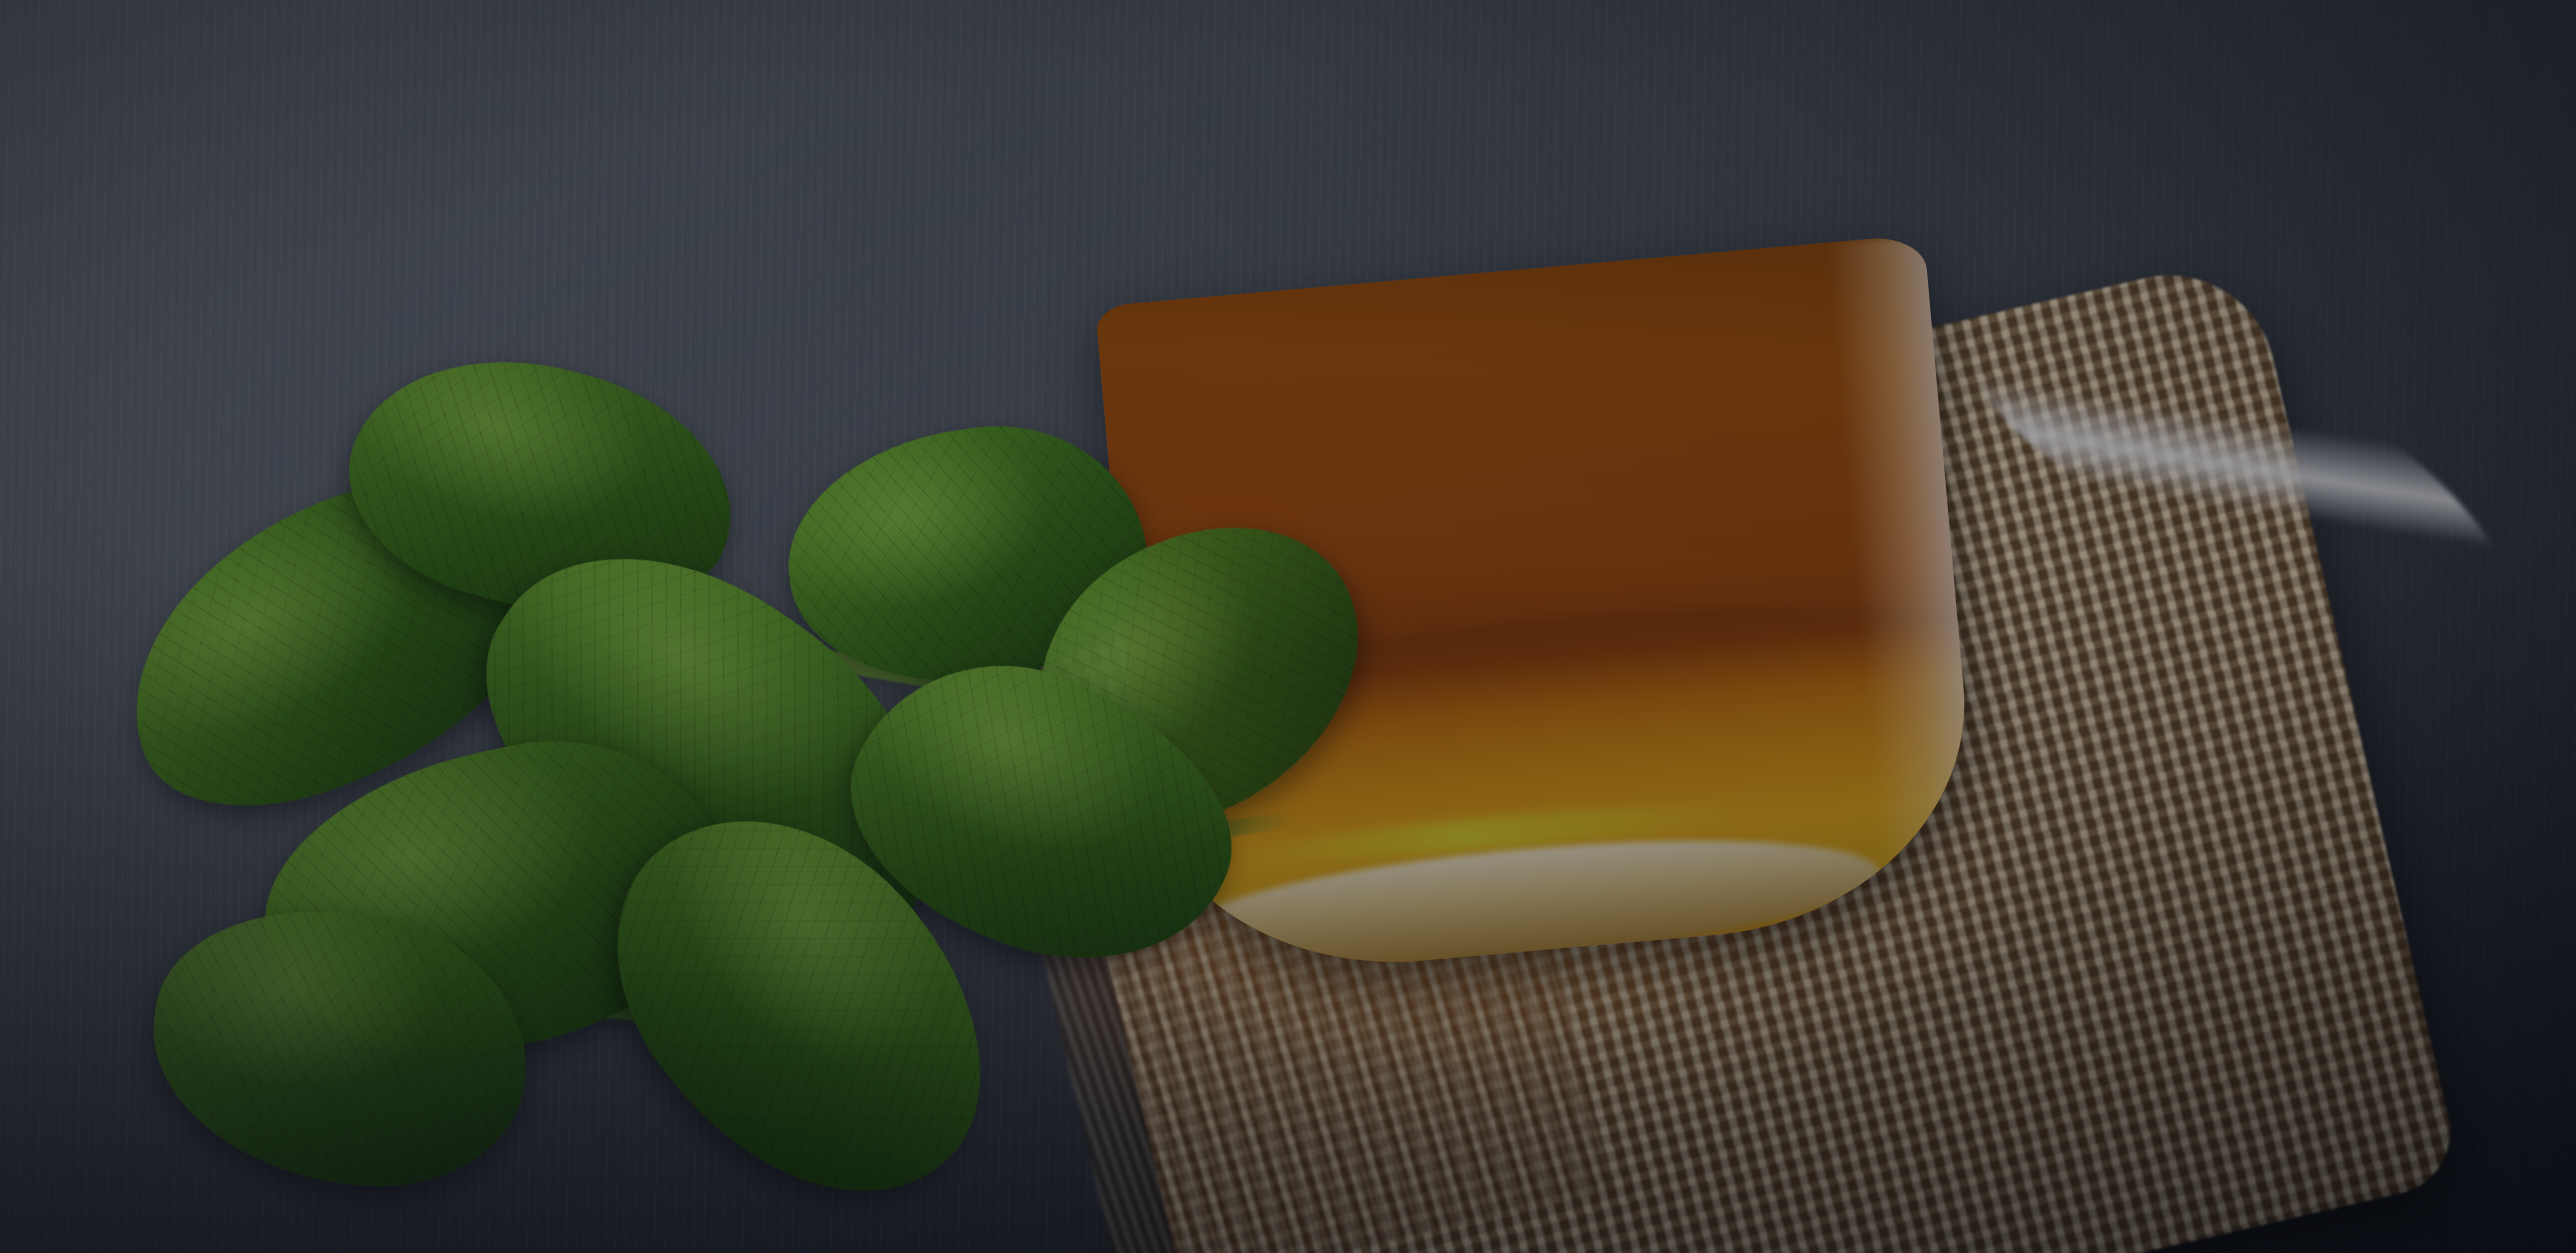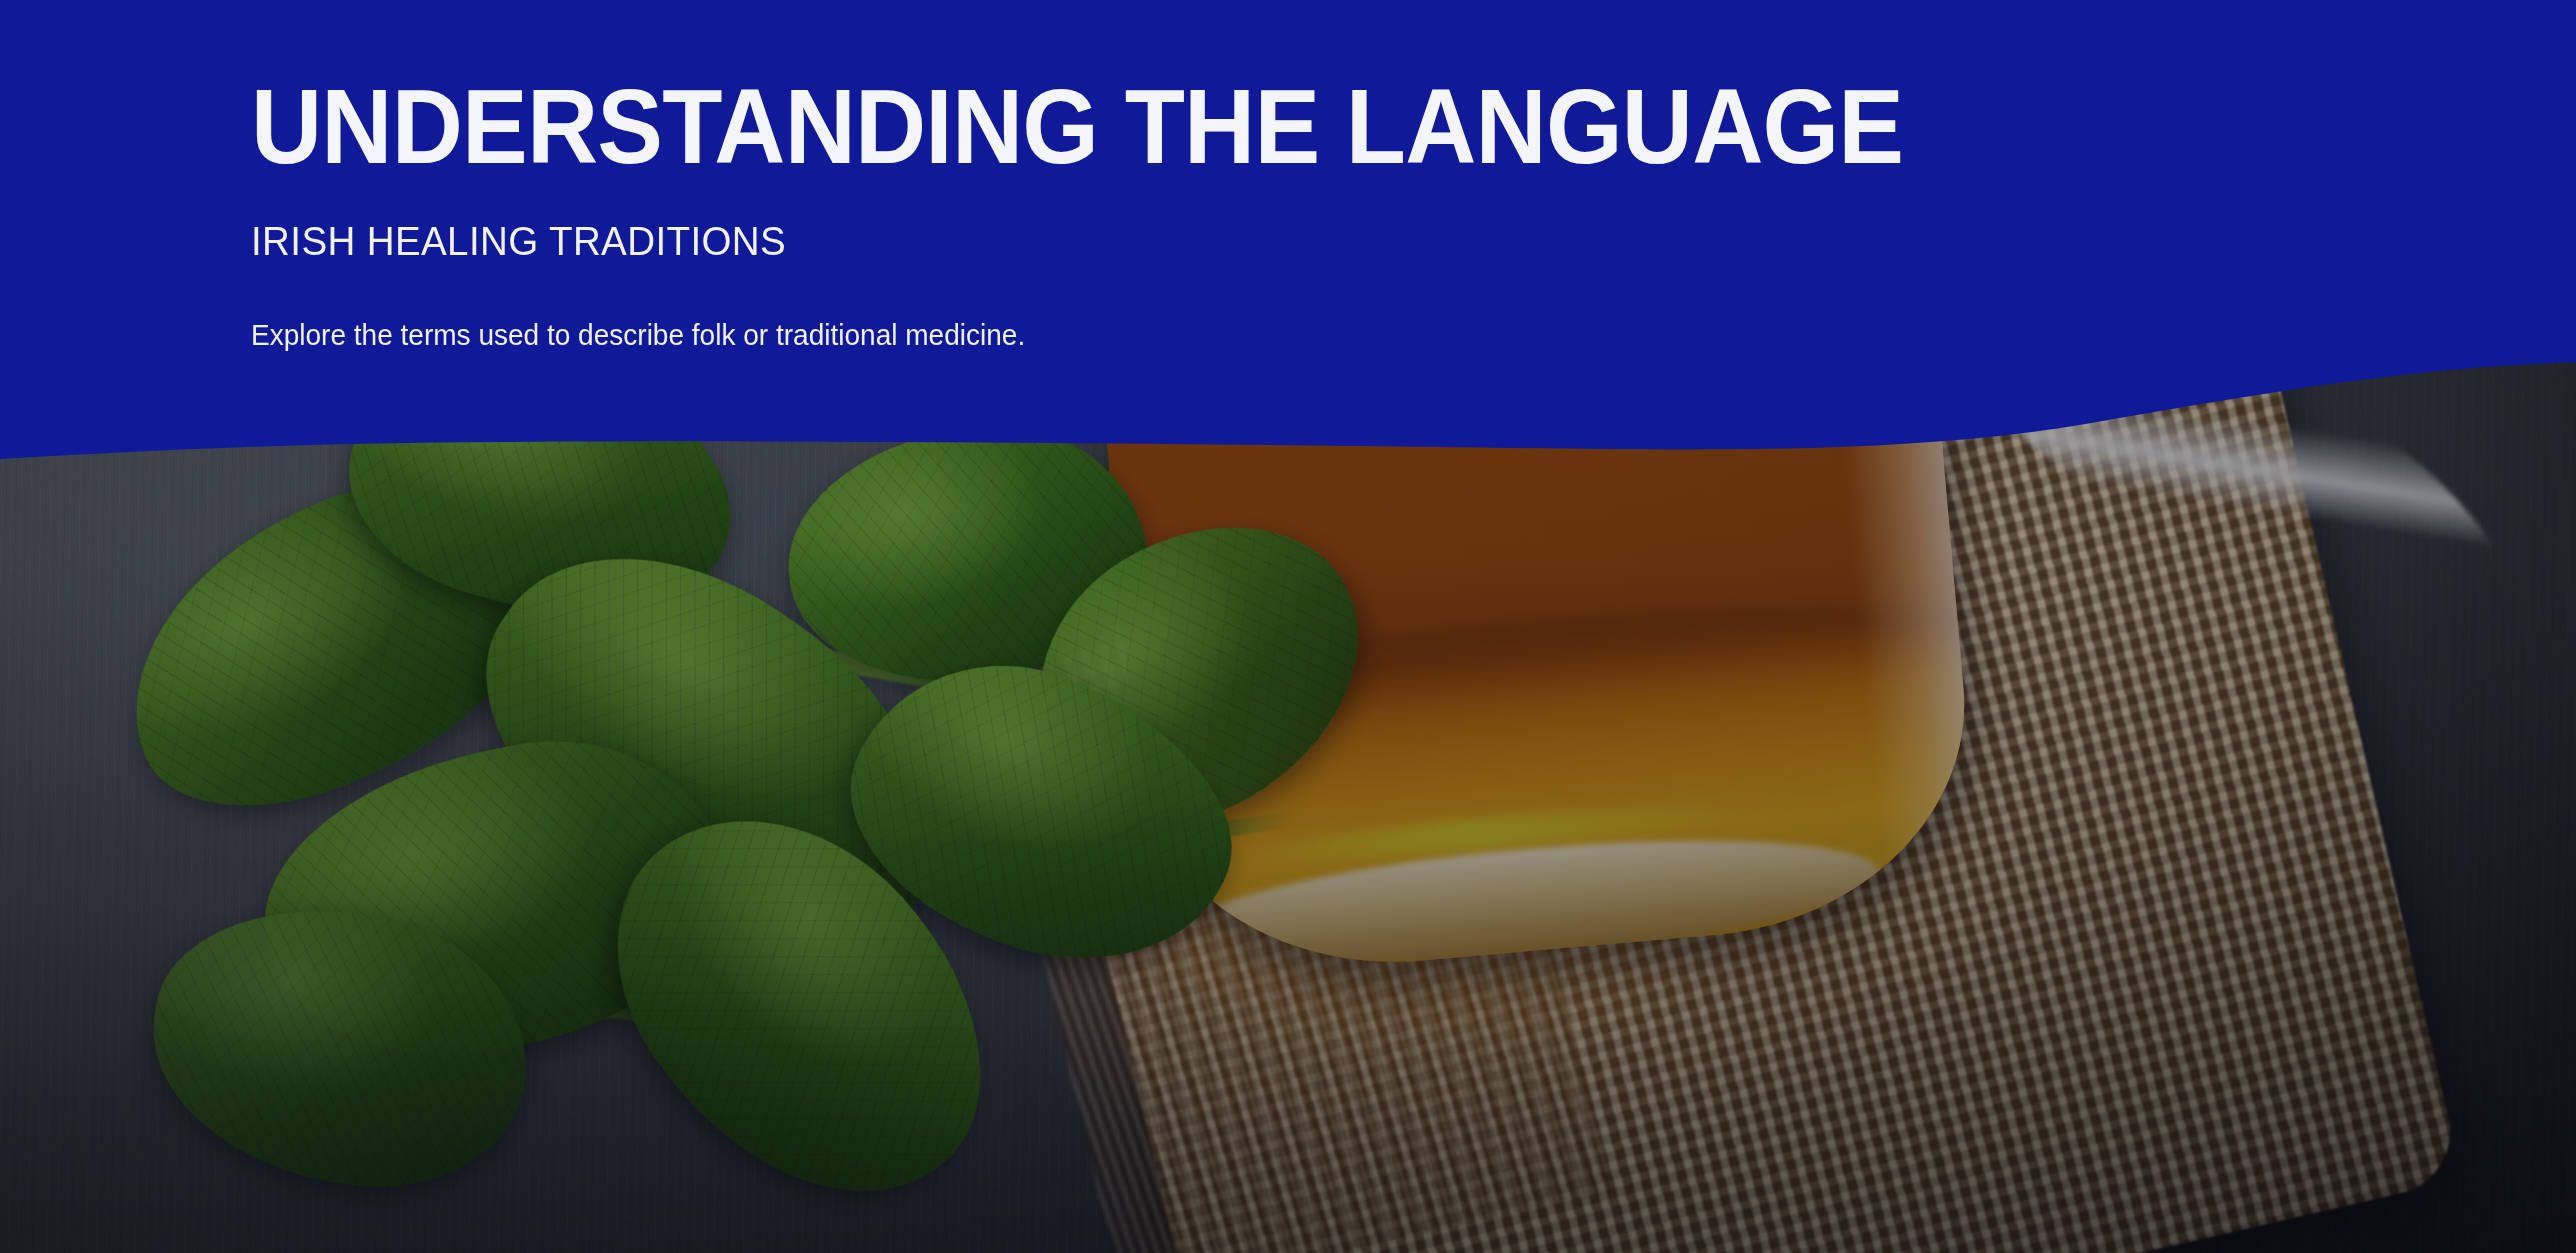--- a/index.html
+++ b/index.html
@@ -230,30 +230,15 @@
       <div class="leaf l7"></div>
       <div class="leaf l4"></div>
       <div class="leaf l5"></div>
       <div class="leaf l8"></div>
     </div>
 
     <div class="slate-vignette"></div>
     <div class="photo-tint"></div>
   </div>
 
-  <div class="banner">
-    <svg viewBox="0 0 2878 560" preserveAspectRatio="none" aria-hidden="true">
-      <path id="wave-path" d="M0,0 L2878,0 L2878,405
-               C2700,410 2520,440 2330,474
-               C2100,512 1840,502 1560,499
-               C1200,495 820,491 470,495
-               C300,497 140,505 0,513 Z" fill="#101a98"></path>
-    </svg>
-
-    <div class="banner-content">
-      <h1 class="hero-title">UNDERSTANDING THE LANGUAGE</h1>
-      <h2 class="hero-subtitle">IRISH HEALING TRADITIONS</h2>
-      <p class="hero-desc">Explore the terms used to describe folk or traditional medicine.</p>
-    </div>
-  </div>
 
 </div>
 
 
 </body></html>

